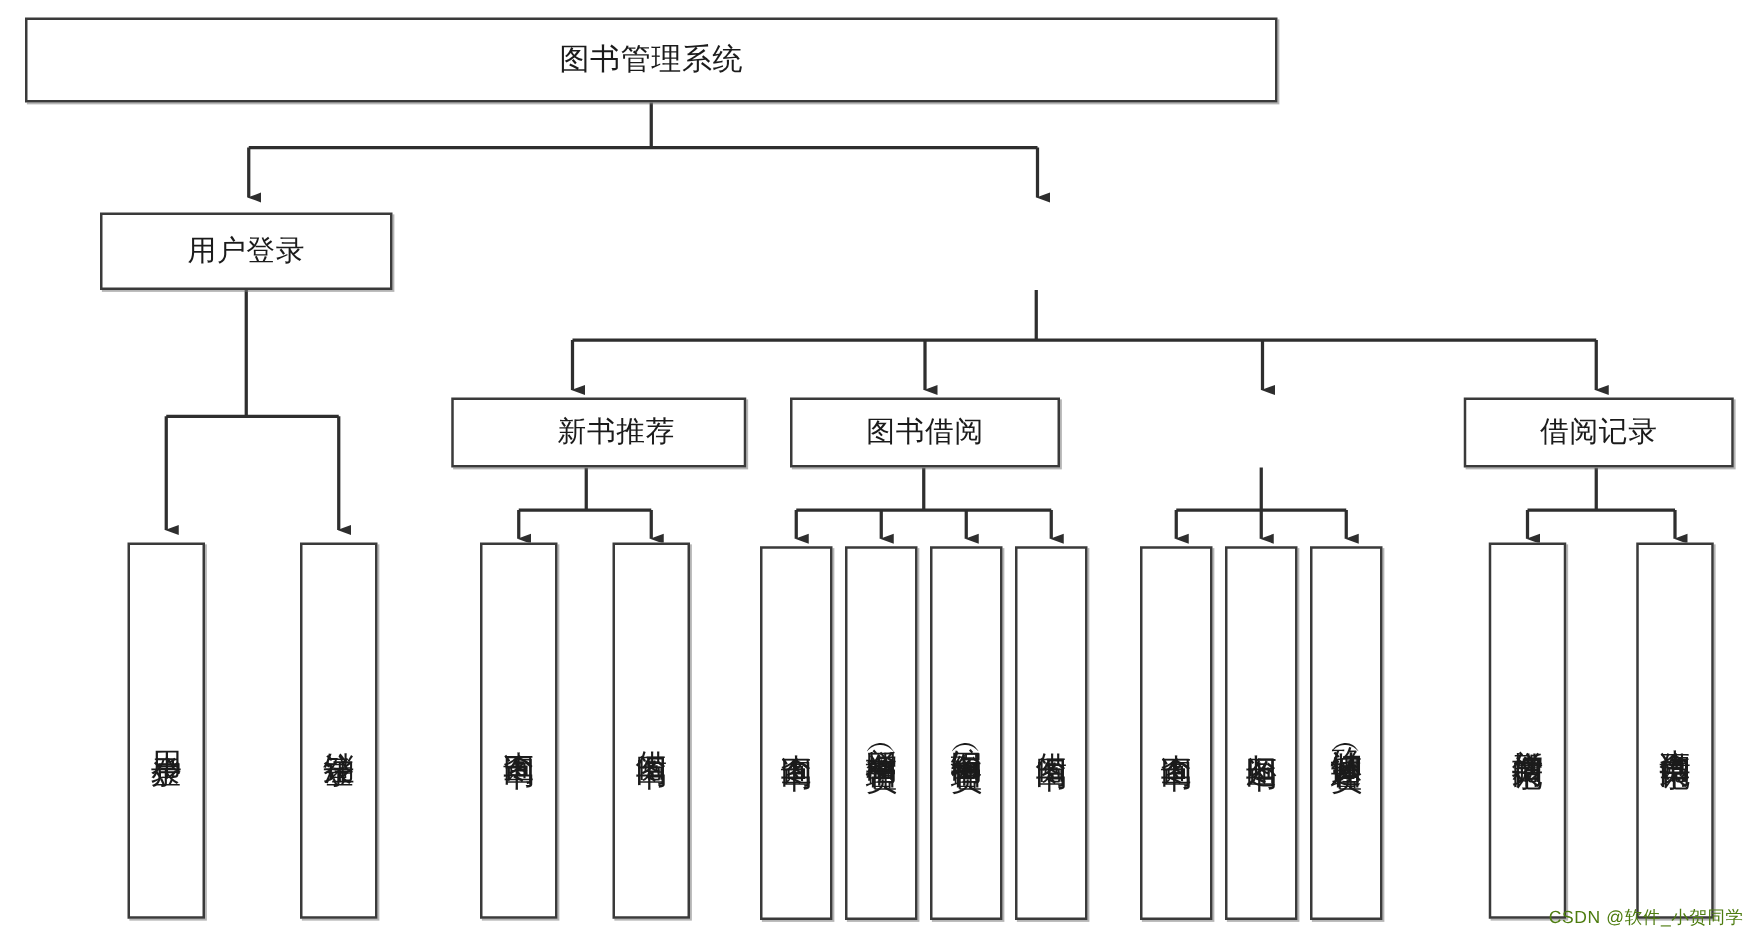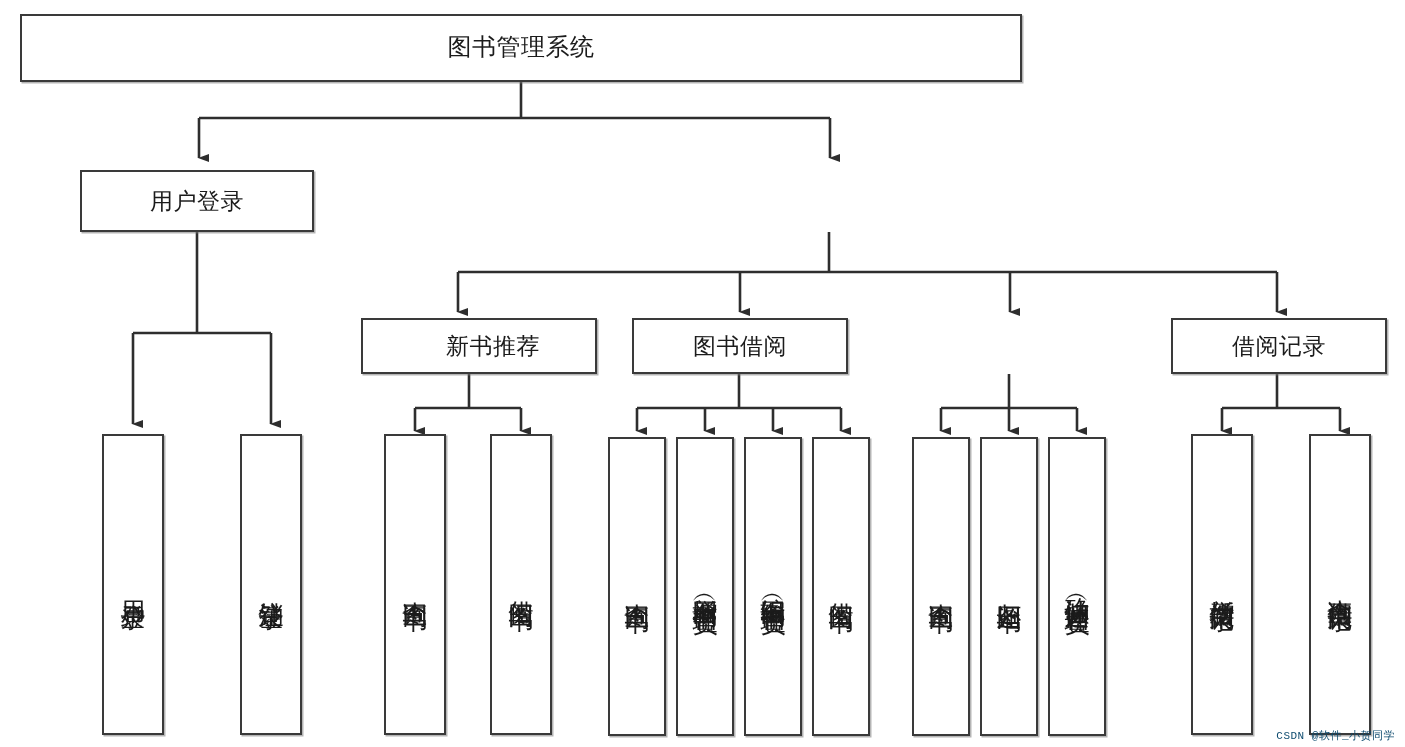--- a/index.html
+++ b/index.html
@@ -62,25 +62,25 @@
     font-size: 25px;
     line-height: 1.16;
     letter-spacing: 2px;
     white-space: nowrap;
     max-height: 100%;
   }
   .watermark {
     position: absolute;
     right: 10px;
     bottom: 4px;
-    font-size: 11px;
-    color: #0c4a6e;
+    font-size: 14px;
+    color: #4d7c0f;
     white-space: nowrap;
     letter-spacing: 0.5px;
-    font-family: Liberation Mono, monospace;
+    font-family: Liberation Sans, sans-serif;
   }
 </style>
 </head>
 <body>
 
 <div id="diagram-canvas">
 
   <svg id="edges-layer" viewBox="0 0 1405 747" width="1405" height="747" aria-hidden="true">
     <defs>
       <marker id="arrowhead" markerWidth="9" markerHeight="11" refX="4.5" refY="10" orient="auto" markerUnits="userSpaceOnUse">

